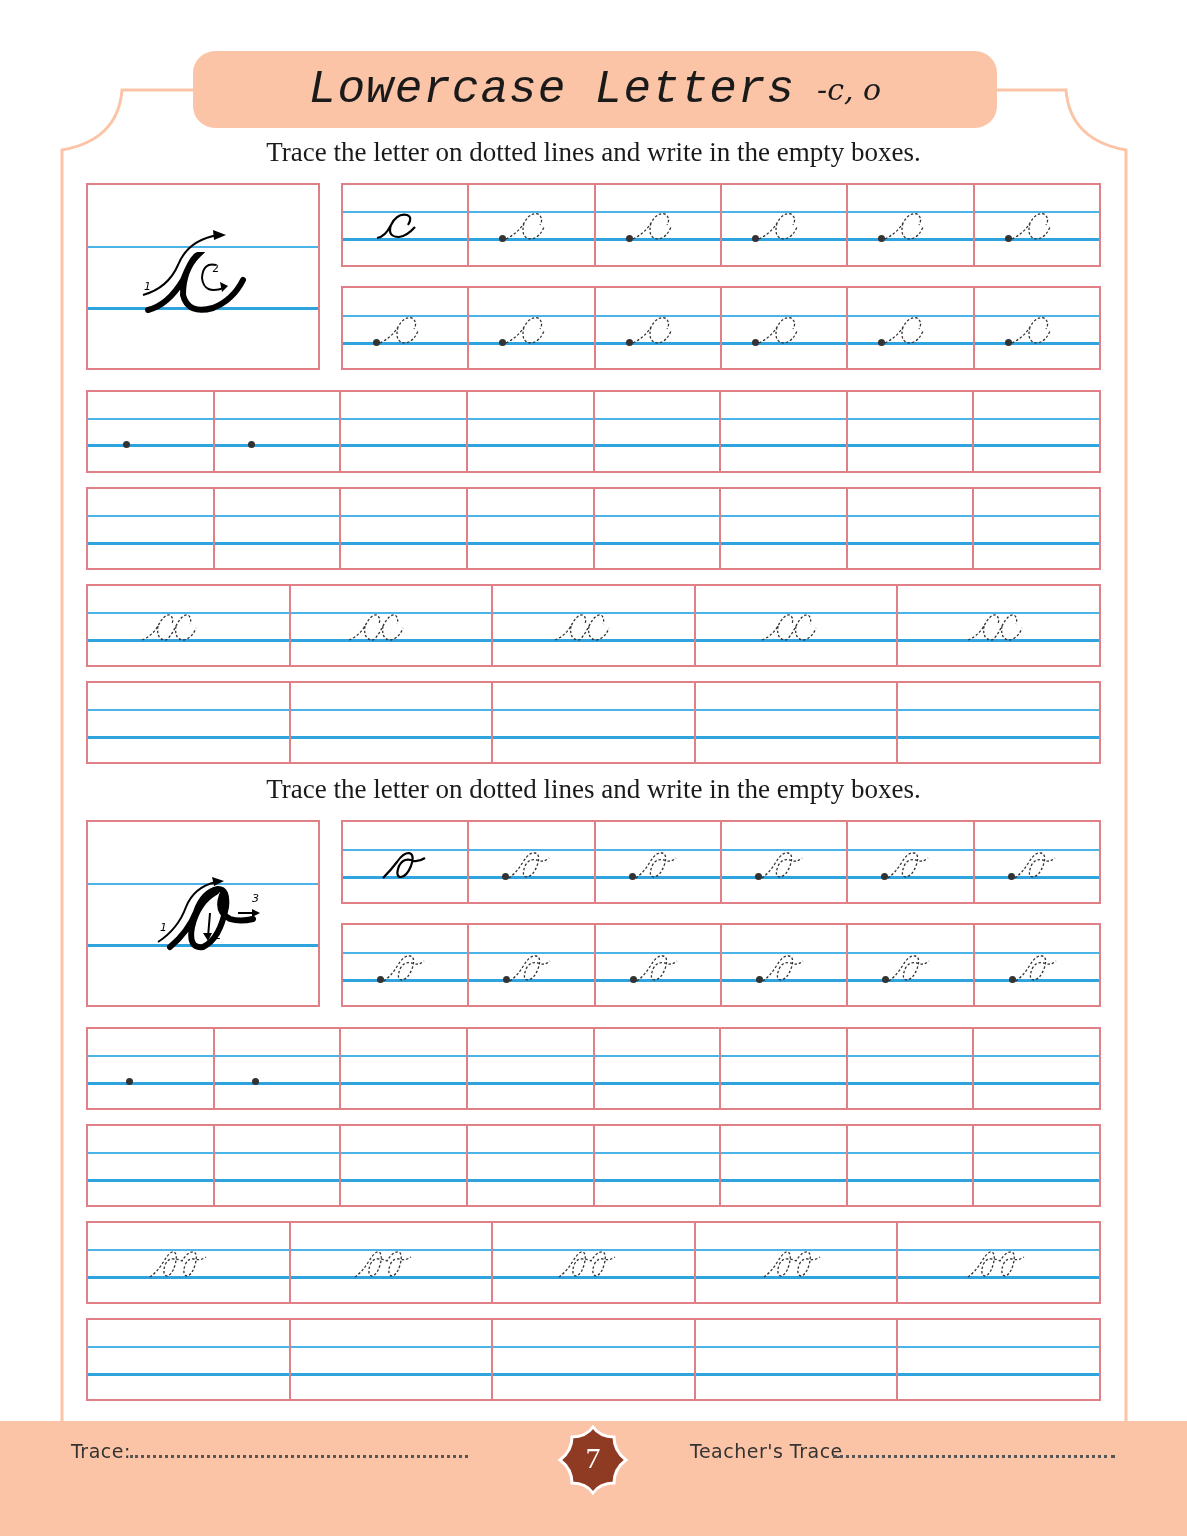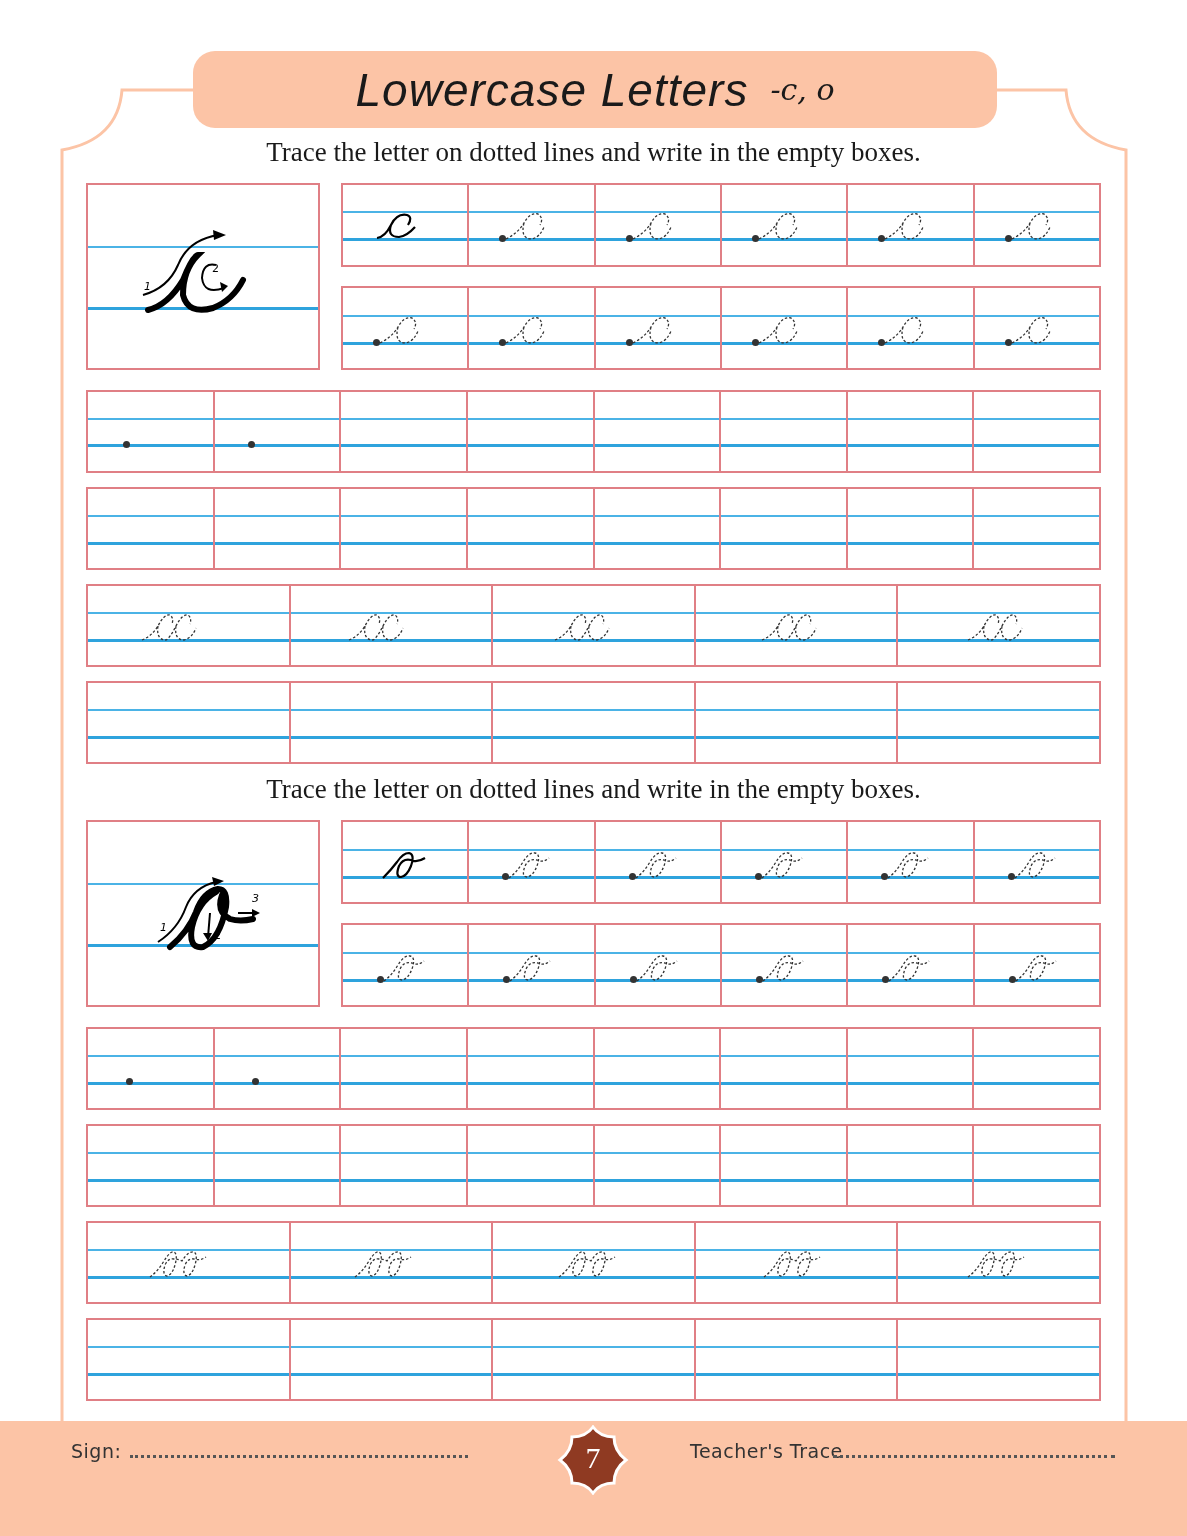--- a/index.html
+++ b/index.html
@@ -1,19 +1,19 @@
 <!DOCTYPE html>
 <html><head>
 <meta charset="utf-8">
 <style>
   html, body { margin: 0; padding: 0; }
   body { width: 1187px; height: 1536px; position: relative; background: #ffffff; overflow: hidden; font-family: "Liberation Serif", serif; }
   .frame { position: absolute; left: 0; top: 0; width: 1187px; height: 1536px; }
   .title-pill { position: absolute; left: 193px; top: 51px; width: 804px; height: 77px; background: #fcc4a6; border-radius: 22px; display: flex; align-items: center; justify-content: center; }
-  .title-text { font-family: Liberation Sans, sans-serif; font-style: italic; font-size: 46px; color: #1a1a1a; letter-spacing: 1px; }
+  .title-text { font-family: Liberation Mono, monospace; font-style: italic; font-size: 46px; color: #1a1a1a; letter-spacing: 1px; }
   .title-suffix { font-family: "DejaVu Serif", serif; font-style: italic; font-size: 30px; color: #1a1a1a; margin-left: 22px; }
   .instr { position: absolute; left: 0; width: 1187px; text-align: center; font-family: "Liberation Serif", serif; font-size: 27px; color: #1a1a1a; }
   .box { position: absolute; border: 2px solid #e07f85; box-sizing: border-box; background: #fff; }
   .grid { position: absolute; border: 2px solid #e07f85; box-sizing: border-box; display: flex; background: #fff; }
   .cell { position: relative; flex: 1; border-right: 2px solid #e07f85; }
   .cell:last-child { border-right: none; }
   .hl { position: absolute; left: 0; right: 0; height: 2px; background: #4bb3e6; }
   .hl.base { height: 3px; background: #2ea3dd; }
   .dot { position: absolute; width: 7px; height: 7px; border-radius: 50%; background: #333; }
   .glyph { position: absolute; }
@@ -532,20 +532,20 @@
       <div class="hl" style="top:26px"></div>
       <div class="hl base" style="top:53px"></div>
     </div>
   <div class="cell">
       <div class="hl" style="top:26px"></div>
       <div class="hl base" style="top:53px"></div>
     </div>
 </div>
 
 <div class="footer"></div>
-<span class="foot-label" style="left:71px">Sign:</span>
+<span class="foot-label" style="left:71px">Trace:</span>
 <div class="foot-dots" style="left:130px;width:338px"></div>
 <svg class="badge" viewBox="0 0 74 70">
   <path d="M37 2 Q44 12 58 12 Q58 26 70 35 Q58 44 58 58 Q44 58 37 68 Q30 58 16 58 Q16 44 4 35 Q16 26 16 12 Q30 12 37 2 Z" fill="#8f3a22" stroke="#fff" stroke-width="3"></path>
 </svg>
 <div class="badge-num">7</div>
 <span class="foot-label" style="left:690px">Teacher's Trace</span>
 <div class="foot-dots" style="left:833px;width:282px"></div>
 
 </body></html>

